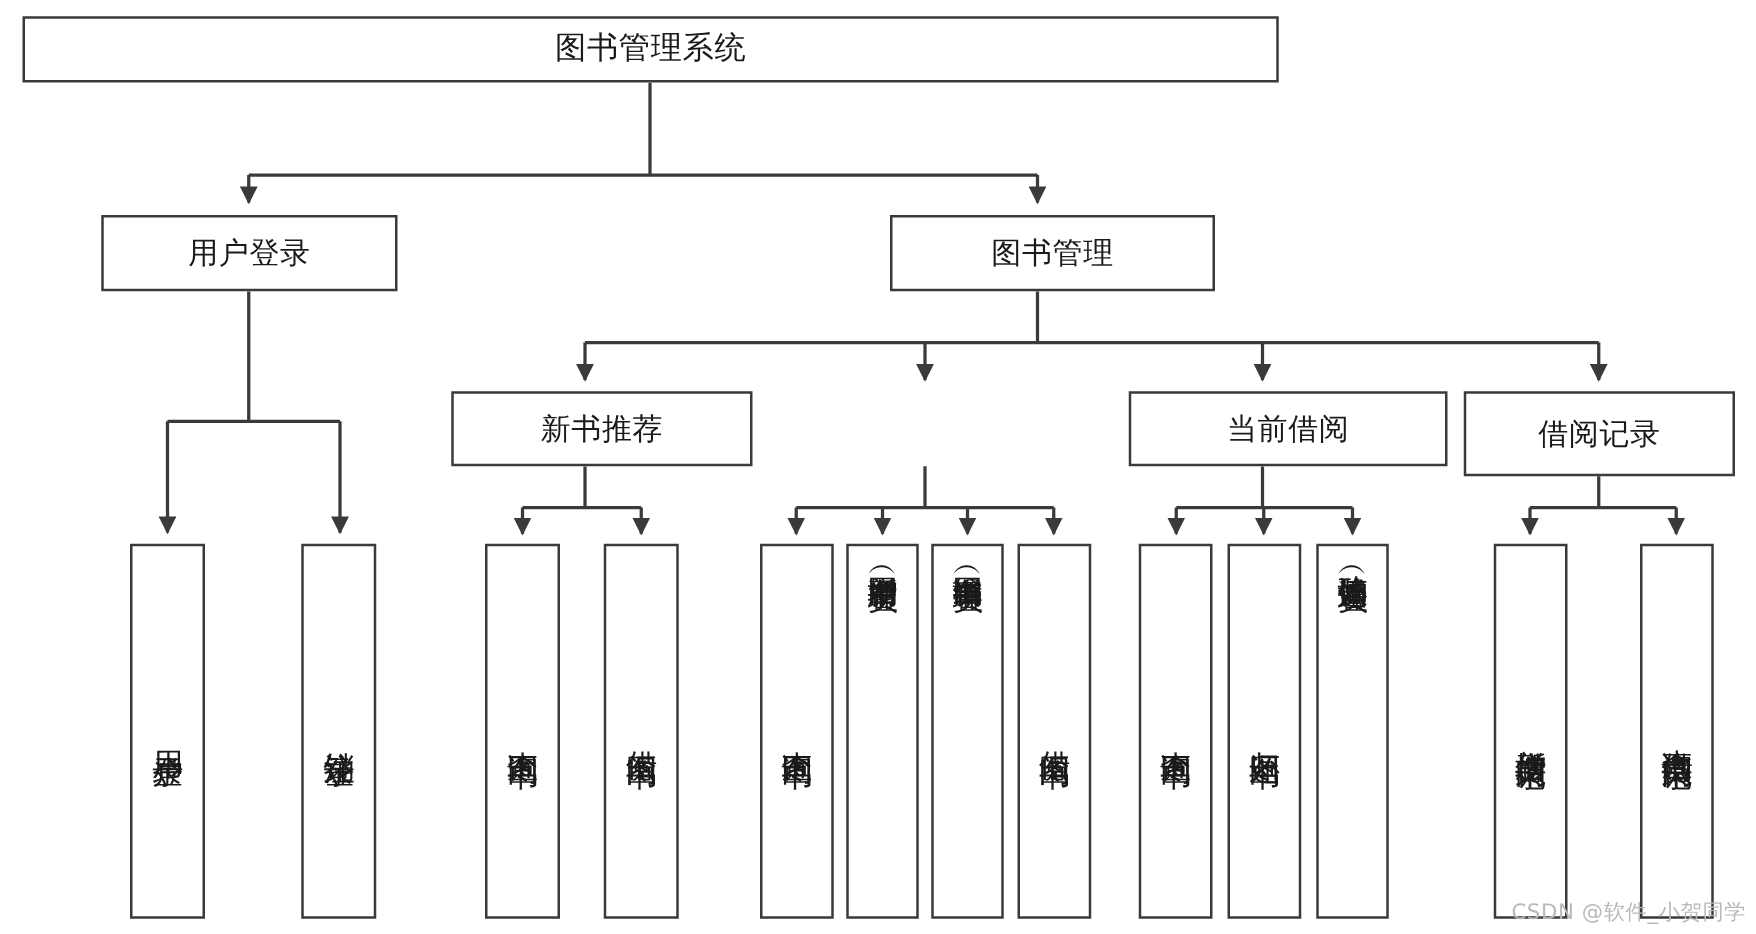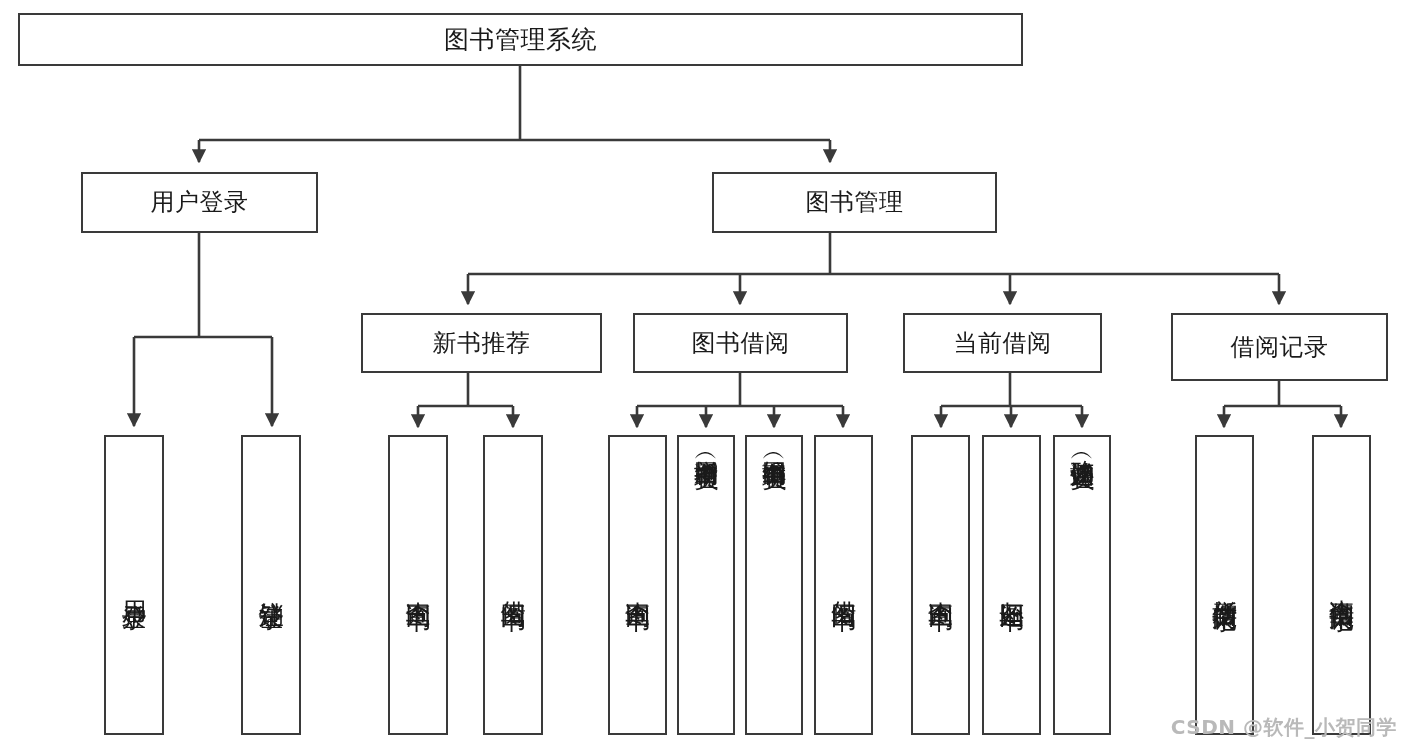--- a/index.html
+++ b/index.html
@@ -65,25 +65,24 @@
     font-size: 24px;
     letter-spacing: 1px;
   }
   .node.vert.topalign {
     align-items: flex-start;
   }
   #watermark {
     position: absolute;
     right: 8px;
     bottom: 6px;
-    font-size: 20px;
+    font-size: 17px;
     color: #b9b9b9;
     letter-spacing: 0.5px;
     white-space: nowrap;
-    font-weight: bold;
   }
 </style>
 </head>
 <body>
 
 <div id="canvas">
 
   <svg id="edges" viewBox="0 0 1405 747" xmlns="http://www.w3.org/2000/svg">
     <defs>
       <marker id="arrow" viewBox="0 0 10 10" refX="9" refY="5" markerWidth="5.5" markerHeight="5.5" orient="auto-start-reverse">
@@ -128,41 +127,38 @@
       <path d="M 1011 406 L 1011 427" marker-end="url(#arrow)"></path>
       <path d="M 1082 406 L 1082 427" marker-end="url(#arrow)"></path>
 
       <path d="M 1279 373 L 1279 406"></path>
       <path d="M 1224 406 L 1341 406"></path>
       <path d="M 1224 406 L 1224 427" marker-end="url(#arrow)"></path>
       <path d="M 1341 406 L 1341 427" marker-end="url(#arrow)"></path>
     </g>
   </svg>
 
-  <div class="node horiz root" style="left:18px; top:13px; width:1005px; height:53px;">
+  <div class="node horiz root" style="left:18px; top:13px; width:1005px; height:53px;font-family:Liberation Mono, monospace;">
     <span class="label">图书管理系统</span>
   </div>
 
   <div class="node horiz" style="left:81px; top:172px; width:237px; height:61px;">
     <span class="label">用户登录</span>
   </div>
 
-  <div class="node horiz" style="left:712px; top:172px; width:285px; height:61px;">
+  <div class="node horiz" style="left:712px; top:172px; width:260px; height:61px;">
     <span class="label">图书管理</span>
   </div>
 
   <div class="node horiz" style="left:361px; top:313px; width:241px; height:60px;">
     <span class="label">新书推荐</span>
   </div>
 
-  <div class="node horiz" style="left:633px; top:313px; width:215px; height:60px;">
-    <span class="label">图书借阅</span>
-  </div>
-
-  <div class="node horiz" style="left:903px; top:313px; width:199px; height:60px;">
+
+  <div class="node horiz" style="left:903px; top:313px; width:255px; height:60px;">
     <span class="label">当前借阅</span>
   </div>
 
   <div class="node horiz" style="left:1171px; top:313px; width:217px; height:68px;">
     <span class="label">借阅记录</span>
   </div>
 
   <div class="node vert" style="left:104px; top:435px; width:60px; height:300px;">
     <span class="label">用户登录</span>
   </div>

